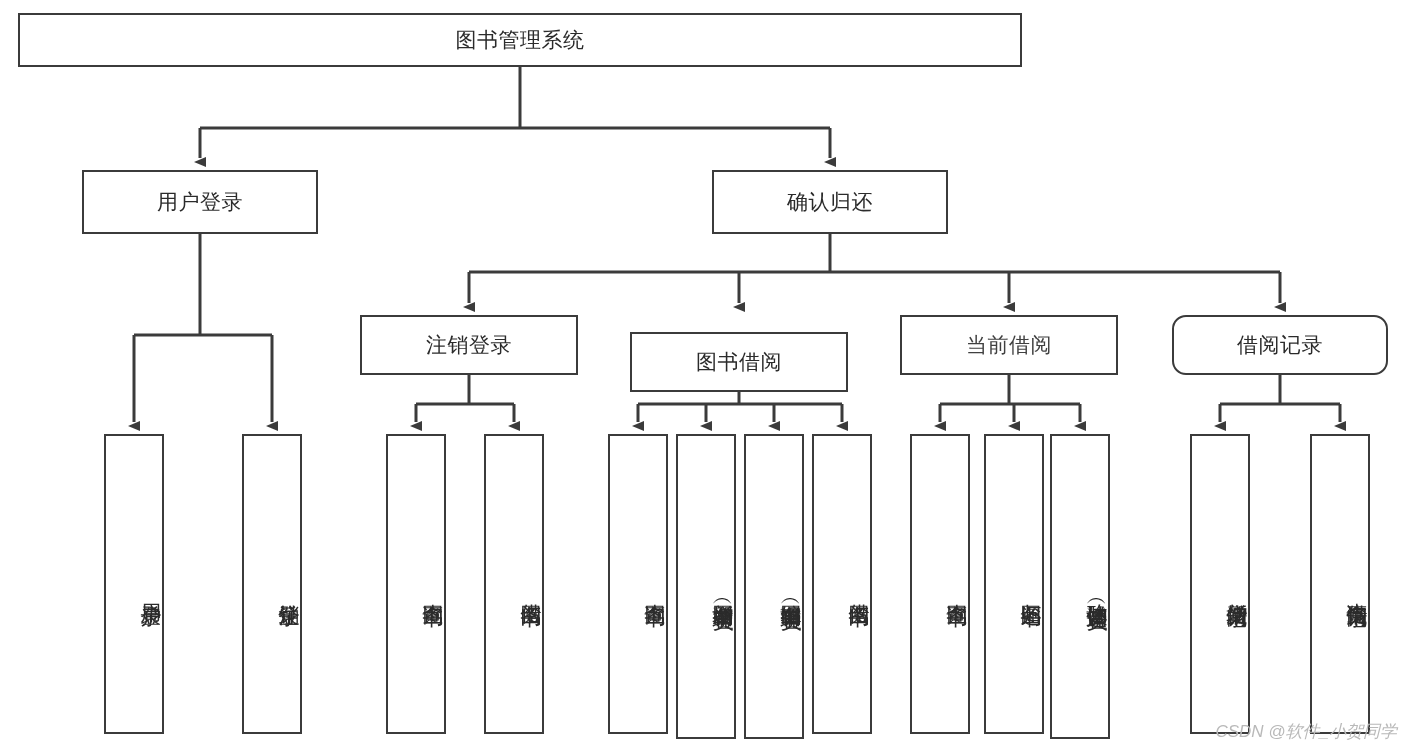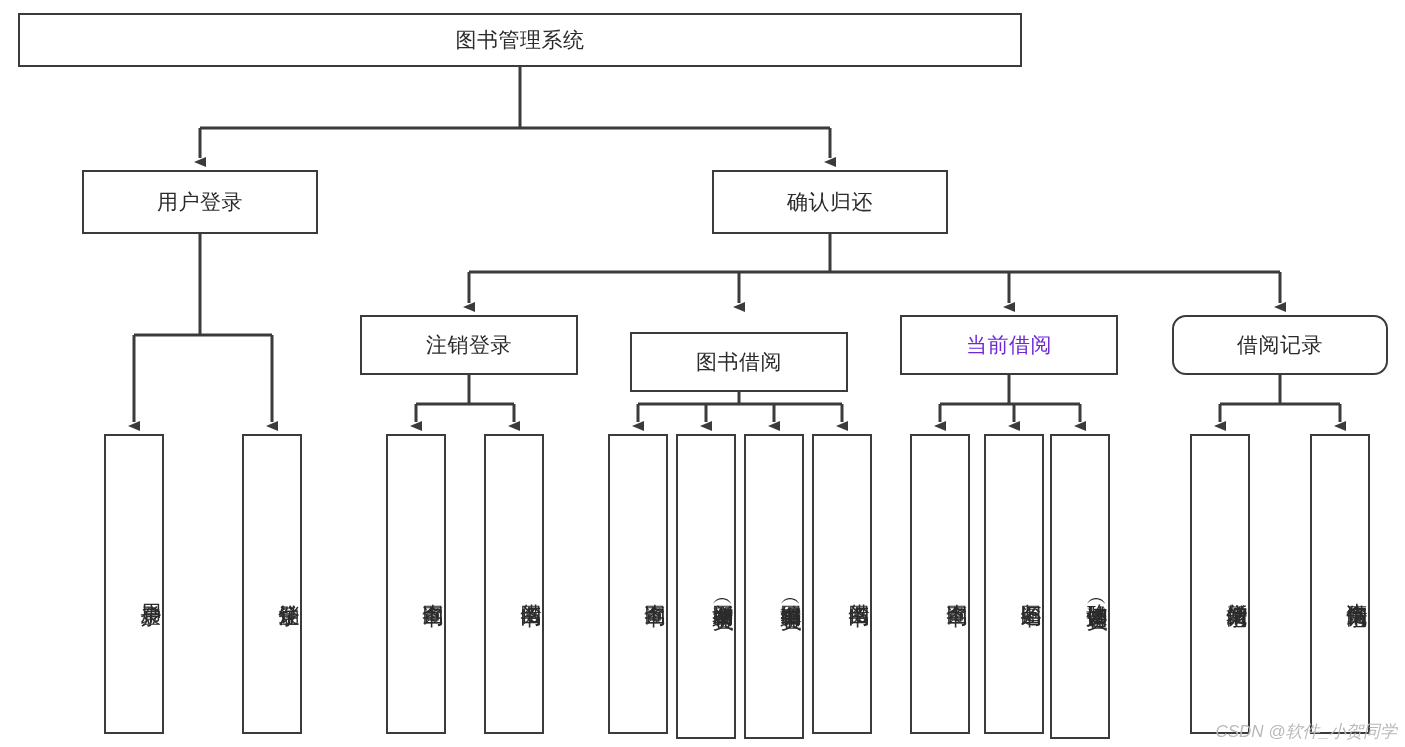--- a/index.html
+++ b/index.html
@@ -129,21 +129,21 @@
   <div class="node horizontal" style="left: 712px; top: 170px; width: 236px; height: 64px; border-color: rgb(59, 59, 59); background: rgb(255, 255, 255); color: rgb(43, 43, 43);">
     <span class="label">确认归还</span>
   </div>
 
   <div class="node horizontal" style="left: 360px; top: 315px; width: 218px; height: 60px; border-color: rgb(59, 59, 59); background: rgb(255, 255, 255); color: rgb(43, 43, 43);">
     <span class="label">注销登录</span>
   </div>
   <div class="node horizontal" style="left: 630px; top: 332px; width: 218px; height: 60px; border-color: rgb(59, 59, 59); background: rgb(255, 255, 255); color: rgb(43, 43, 43);">
     <span class="label">图书借阅</span>
   </div>
-  <div class="node horizontal" style="left: 900px; top: 315px; width: 218px; height: 60px; border-color: rgb(59, 59, 59); background: rgb(255, 255, 255); color: #6d28d9;">
+  <div class="node horizontal" style="left: 900px; top: 315px; width: 218px; height: 60px; border-color: rgb(59, 59, 59); background: rgb(255, 255, 255); color: #404040;">
     <span class="label">当前借阅</span>
   </div>
   <div class="node horizontal" style="left: 1172px; top: 315px; width: 216px; height: 60px; border-color: rgb(59, 59, 59); background: rgb(255, 255, 255); color: rgb(43, 43, 43); border-radius: 14px;">
     <span class="label">借阅记录</span>
   </div>
 
   <div class="node vertical" style="left: 104px; top: 434px; width: 60px; height: 300px; border-color: rgb(59, 59, 59); background: rgb(255, 255, 255); color: rgb(43, 43, 43);">
     <span class="label">用户登录</span>
   </div>
   <div class="node vertical" style="left: 242px; top: 434px; width: 60px; height: 300px; border-color: rgb(59, 59, 59); background: rgb(255, 255, 255); color: rgb(43, 43, 43);">

